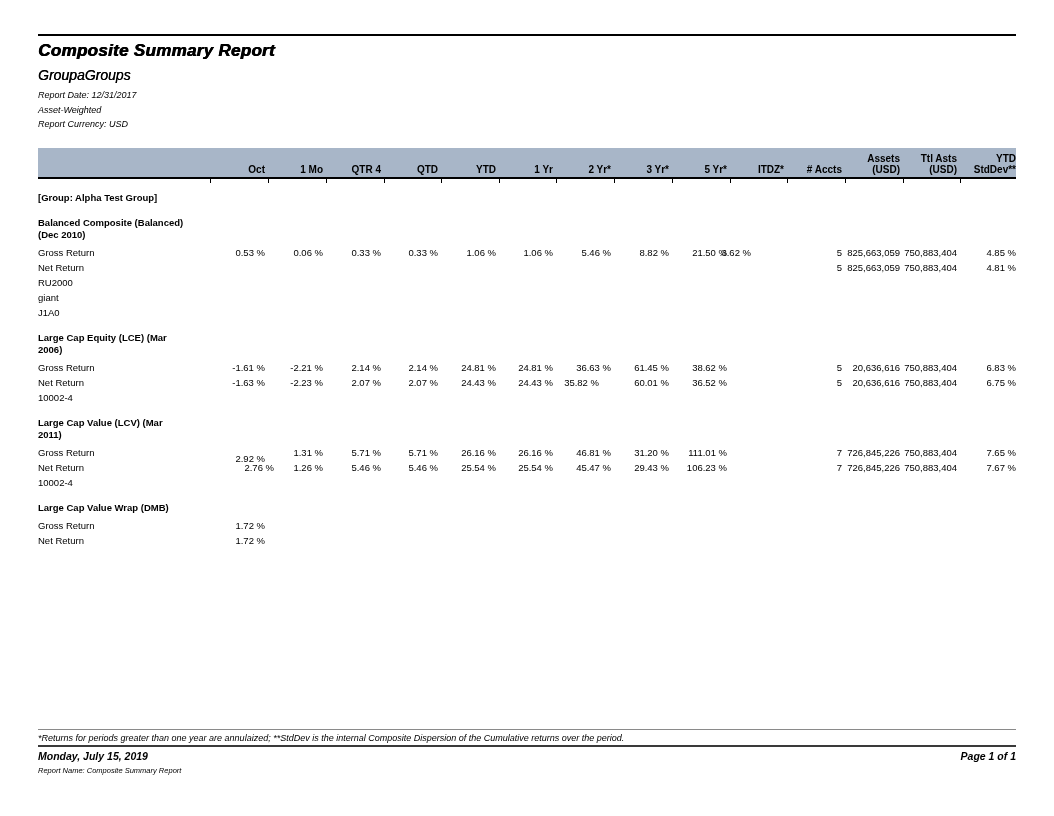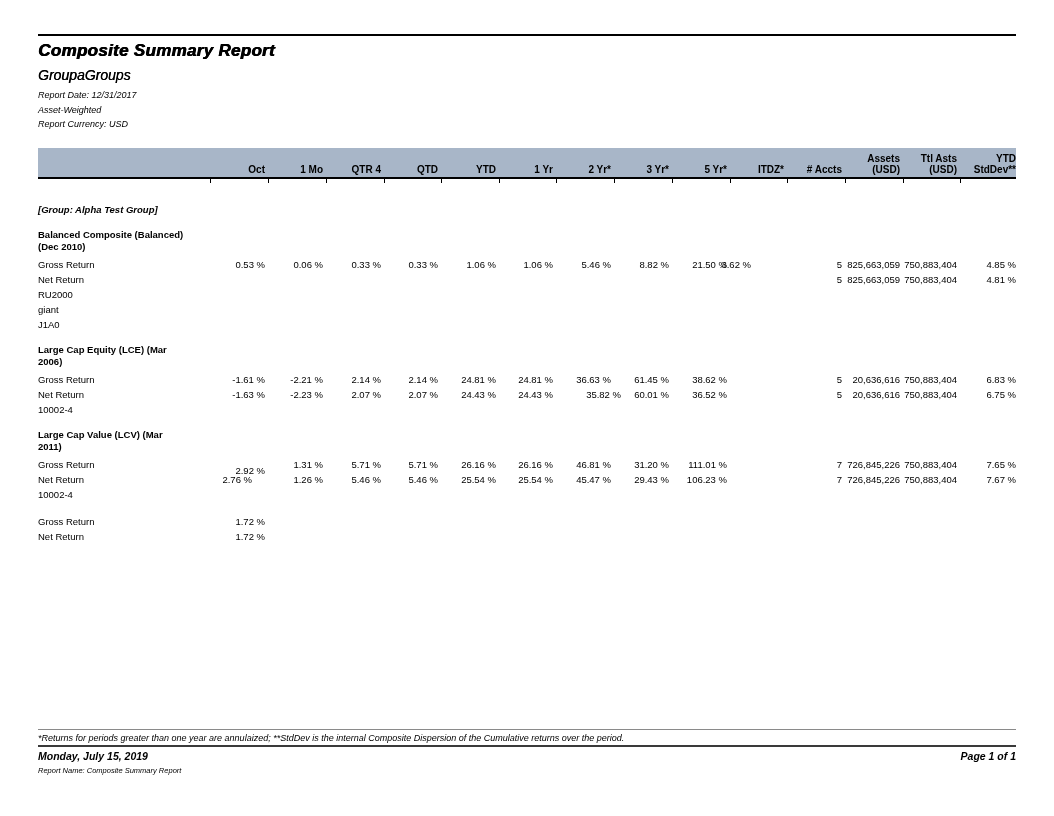--- a/index.html
+++ b/index.html
@@ -24,21 +24,21 @@
   
   #thead{
     position:absolute;left:38px;top:148px;width:978px;height:29px;
     border-bottom:2px solid #000;
   }
   .th{position:absolute;bottom:2px;width:90px;text-align:right;
       font-size:10px;font-weight:700;line-height:11px;}
   .tick{position:absolute;top:31px;width:1px;height:4px;background:#000;}
   
   #tbody{position:absolute;left:38px;top:177px;width:978px;font-size:9.5px;}
-  .group-label{margin-top:25px;height:15px;line-height:15px;font-weight:700;font-style:italic;}
+  .group-label{margin-top:13px;height:15px;line-height:15px;font-weight:700;}
   .composite{margin-top:12px;}
   .comp-name{font-weight:700;line-height:12px;margin-bottom:4px;}
   .data-row{position:relative;height:15px;line-height:15px;}
   .row-label{position:absolute;left:0;}
   .cell{position:absolute;width:90px;text-align:right;}
   
   #footnote-rule{top:729px;height:1px;background:#8a8a8a;}
   #footnote{position:absolute;left:38px;top:733px;width:978px;
             font-size:9px;font-style:italic;}
   #footer-rule{top:745px;height:2px;background:#3a3a3a;}
@@ -187,21 +187,21 @@
         <span class="cell" style="left: 888px;">6.83 %</span>
       </div>
       <div class="data-row">
         <span class="row-label">Net Return</span>
         <span class="cell" style="left: 137px;">-1.63 %</span>
         <span class="cell" style="left: 195px;">-2.23 %</span>
         <span class="cell" style="left: 253px;">2.07 %</span>
         <span class="cell" style="left: 310px;">2.07 %</span>
         <span class="cell" style="left: 368px;">24.43 %</span>
         <span class="cell" style="left: 425px;">24.43 %</span>
-        <span class="cell" style="left: 493px; text-align: right;">35.82 %</span>
+        <span class="cell" style="left: 471px; text-align: right;">35.82 %</span>
         <span class="cell" style="left: 541px;">60.01 %</span>
         <span class="cell" style="left: 599px;">36.52 %</span>
         <span class="cell" style="left: 714px;">5</span>
         <span class="cell" style="left: 772px;">20,636,616</span>
         <span class="cell" style="left: 829px;">750,883,404</span>
         <span class="cell" style="left: 888px;">6.75 %</span>
       </div>
       <div class="data-row">
         <span class="row-label">10002-4</span>
       </div>
@@ -222,40 +222,41 @@
         <span class="cell" style="left: 483px;">46.81 %</span>
         <span class="cell" style="left: 541px;">31.20 %</span>
         <span class="cell" style="left: 599px;">111.01 %</span>
         <span class="cell" style="left: 714px;">7</span>
         <span class="cell" style="left: 772px;">726,845,226</span>
         <span class="cell" style="left: 829px;">750,883,404</span>
         <span class="cell" style="left: 888px;">7.65 %</span>
       </div>
       <div class="data-row">
         <span class="row-label">Net Return</span>
-        <span class="cell" style="left: 124px; text-align: right;">2.76 %</span>
+        <span class="cell" style="left: 146px; text-align: right;">2.76 %</span>
         <span class="cell" style="left: 195px;">1.26 %</span>
         <span class="cell" style="left: 253px;">5.46 %</span>
         <span class="cell" style="left: 310px;">5.46 %</span>
         <span class="cell" style="left: 368px;">25.54 %</span>
         <span class="cell" style="left: 425px;">25.54 %</span>
         <span class="cell" style="left: 483px;">45.47 %</span>
         <span class="cell" style="left: 541px;">29.43 %</span>
         <span class="cell" style="left: 599px;">106.23 %</span>
         <span class="cell" style="left: 714px;">7</span>
         <span class="cell" style="left: 772px;">726,845,226</span>
         <span class="cell" style="left: 829px;">750,883,404</span>
         <span class="cell" style="left: 888px;">7.67 %</span>
       </div>
       <div class="data-row">
         <span class="row-label">10002-4</span>
       </div>
     </div>
     <div class="composite">
       <div class="comp-name">
+        <div>Large Cap Value Wrap (DMB)</div>
       </div>
       <div class="data-row">
         <span class="row-label">Gross Return</span>
         <span class="cell" style="left: 137px;">1.72 %</span>
       </div>
       <div class="data-row">
         <span class="row-label">Net Return</span>
         <span class="cell" style="left: 137px;">1.72 %</span>
       </div>
     </div>

